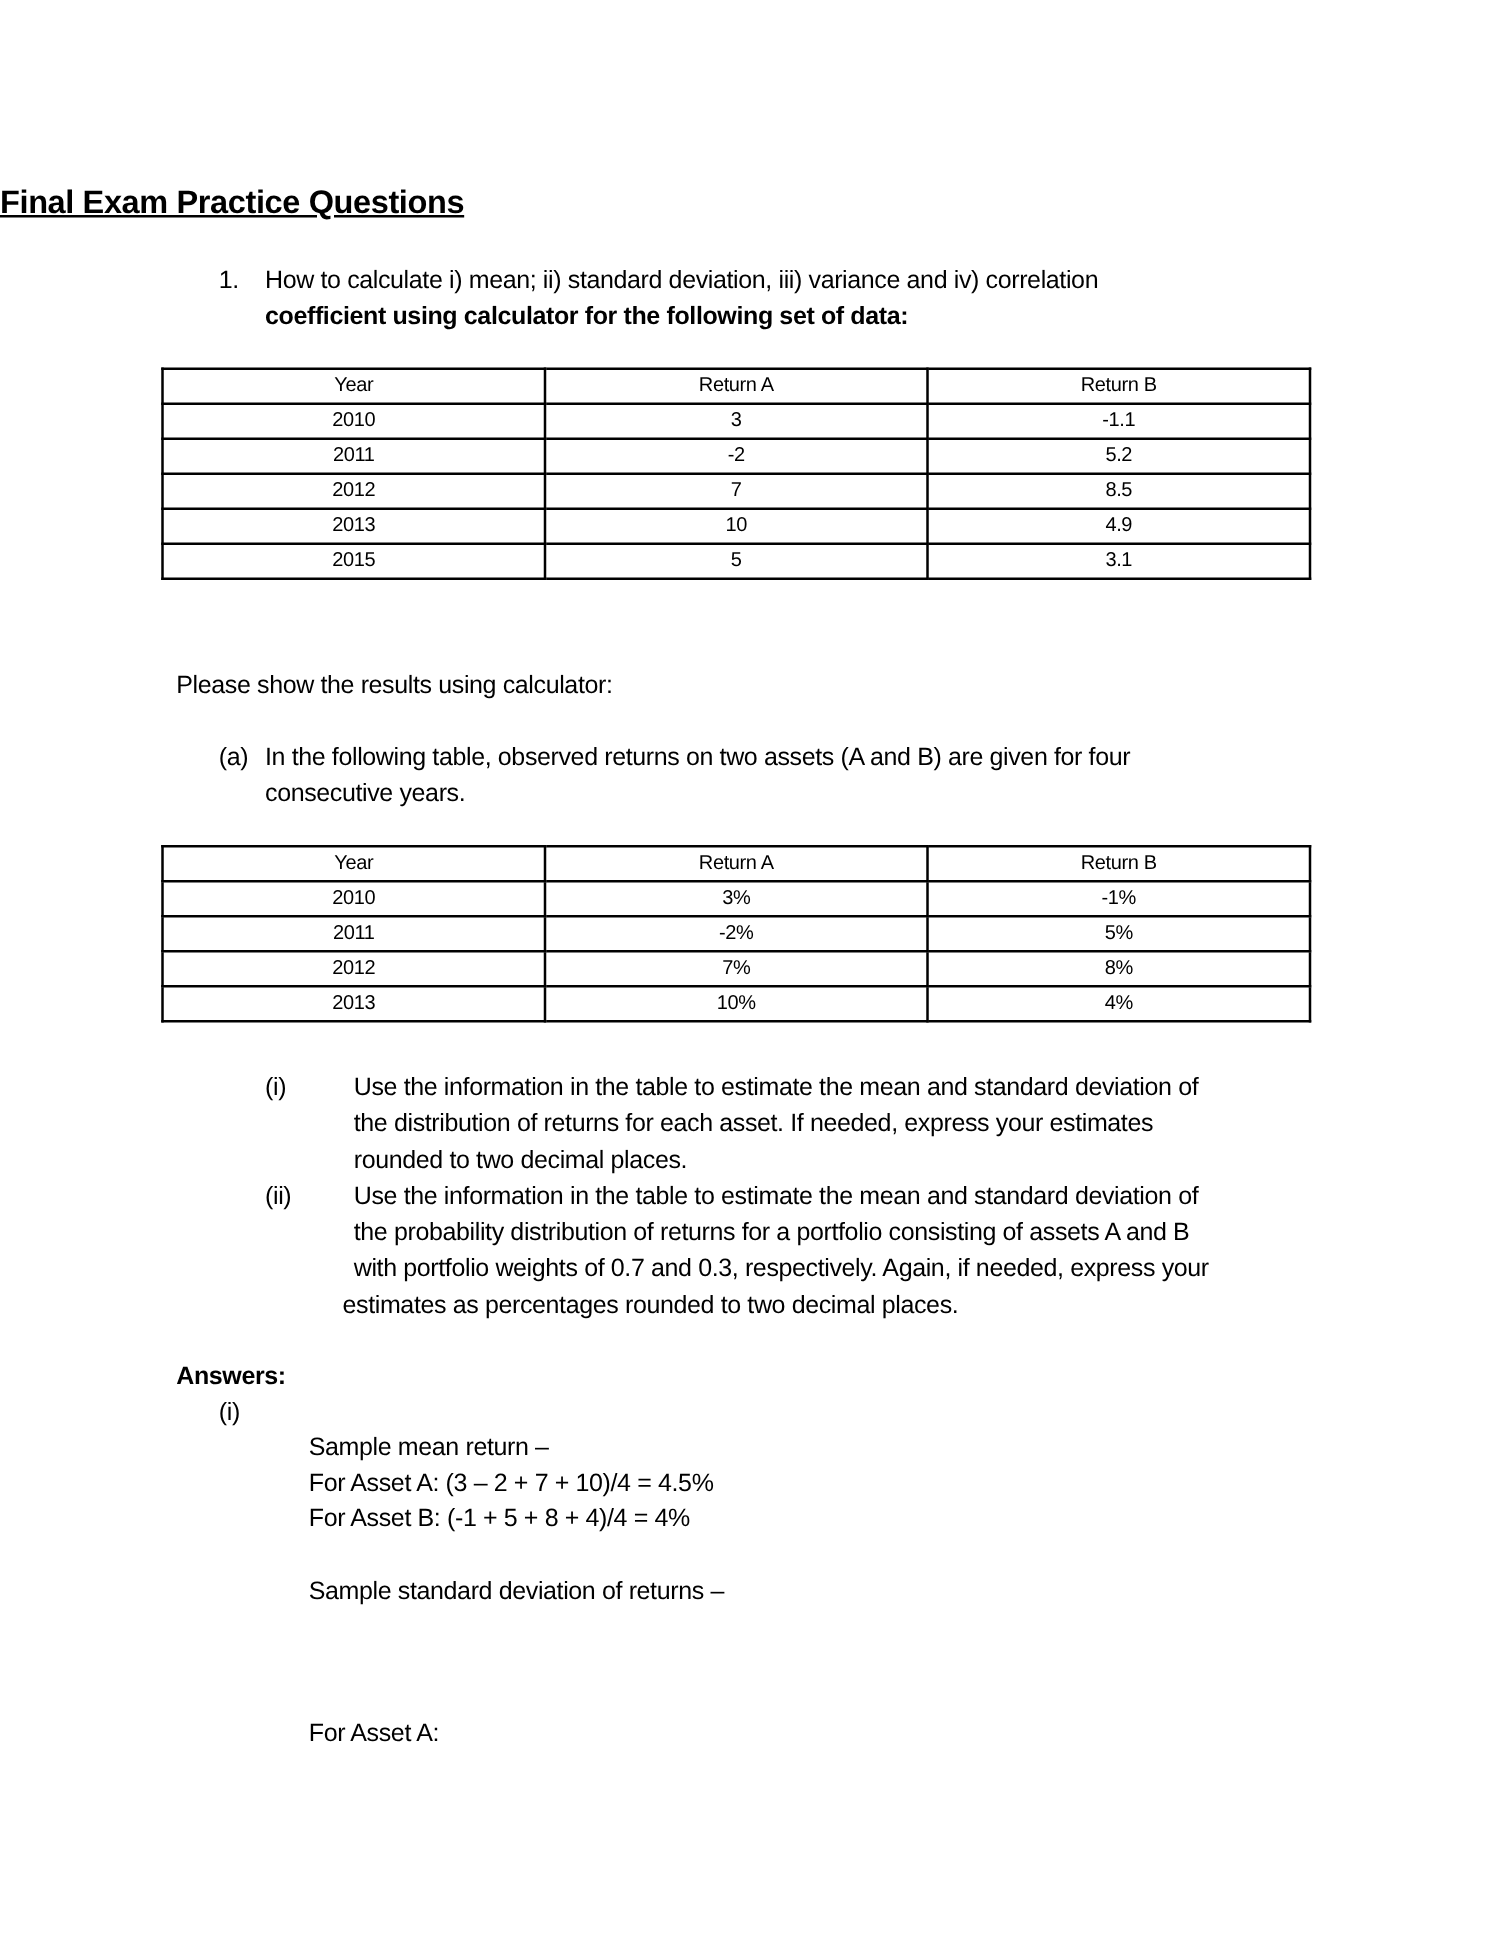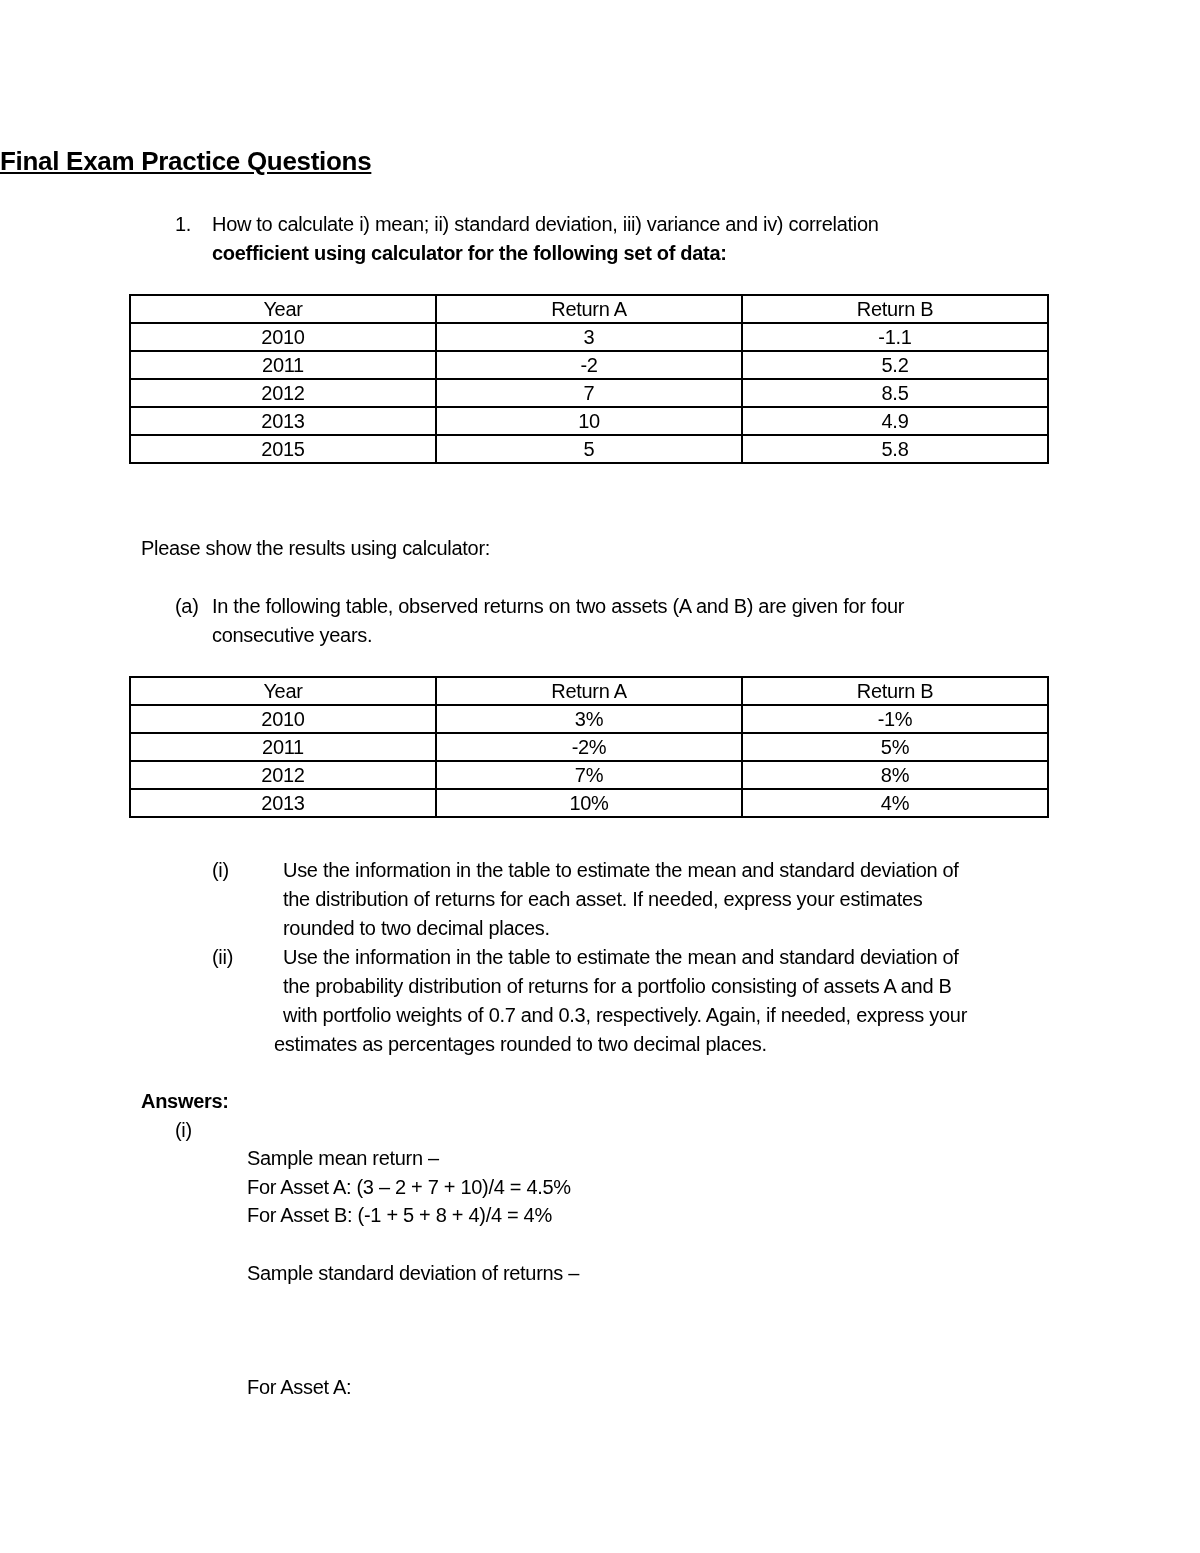--- a/index.html
+++ b/index.html
@@ -33,21 +33,21 @@
     table.data {
       position: absolute;
       left: 129px;
       width: 918px;
       border-collapse: collapse;
       table-layout: fixed;
     }
     table.data td {
       border: 2px solid #000;
       text-align: center;
-      font-size: 20px;
+      font-size: 16px;
       height: 26px;
       padding: 0;
       letter-spacing: -0.3px;
     }
     table.data col.c1 { width: 306px; }
     table.data col.c2 { width: 306px; }
     table.data col.c3 { width: 306px; }
   </style>
 </head>
 <body>
@@ -86,21 +86,21 @@
       <td>8.5</td>
     </tr>
     <tr>
       <td>2013</td>
       <td>10</td>
       <td>4.9</td>
     </tr>
     <tr>
       <td>2015</td>
       <td>5</td>
-      <td>5.8</td>
+      <td>3.1</td>
     </tr>
   </tbody>
 </table>
 
 <div class="abs txt" style="left:141px; top:534px;">Please show the results using calculator:</div>
 
 <div class="abs txt" style="left:175px; top:592px;">(a)</div>
 <div class="abs txt" style="left:212px; top:592px;">In the following table, observed returns on two assets (A and B) are given for four</div>
 <div class="abs txt" style="left:212px; top:621px;">consecutive years.</div>
 

